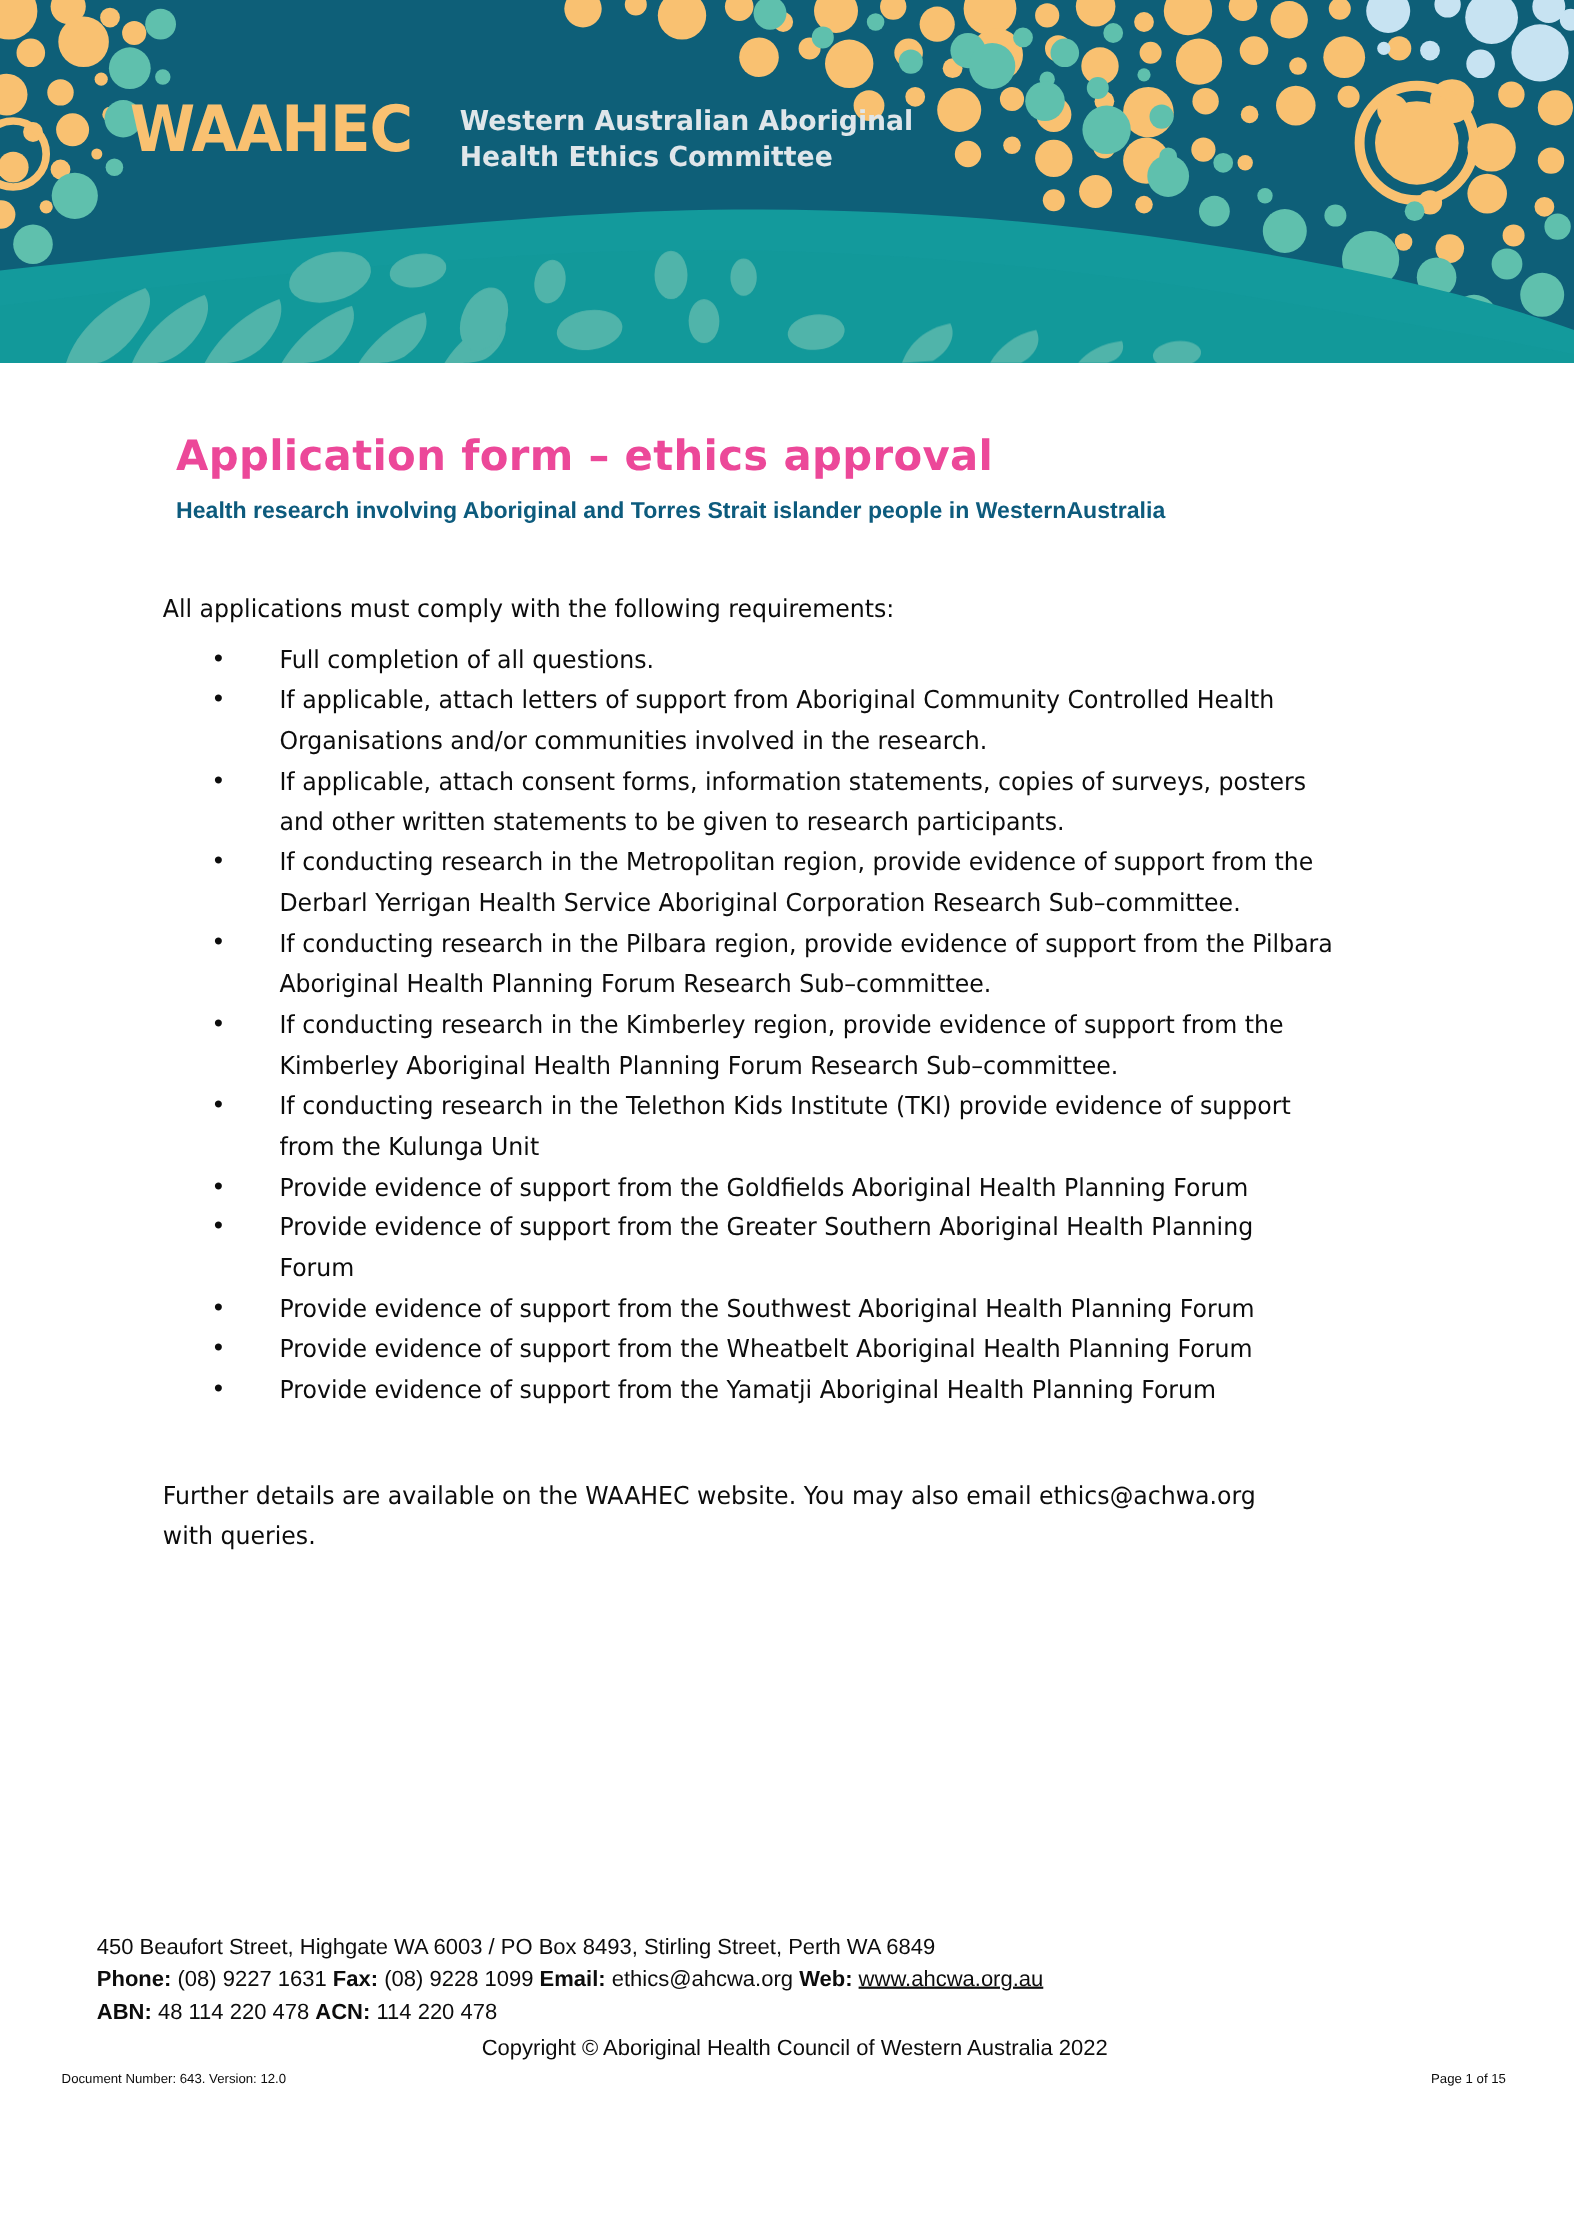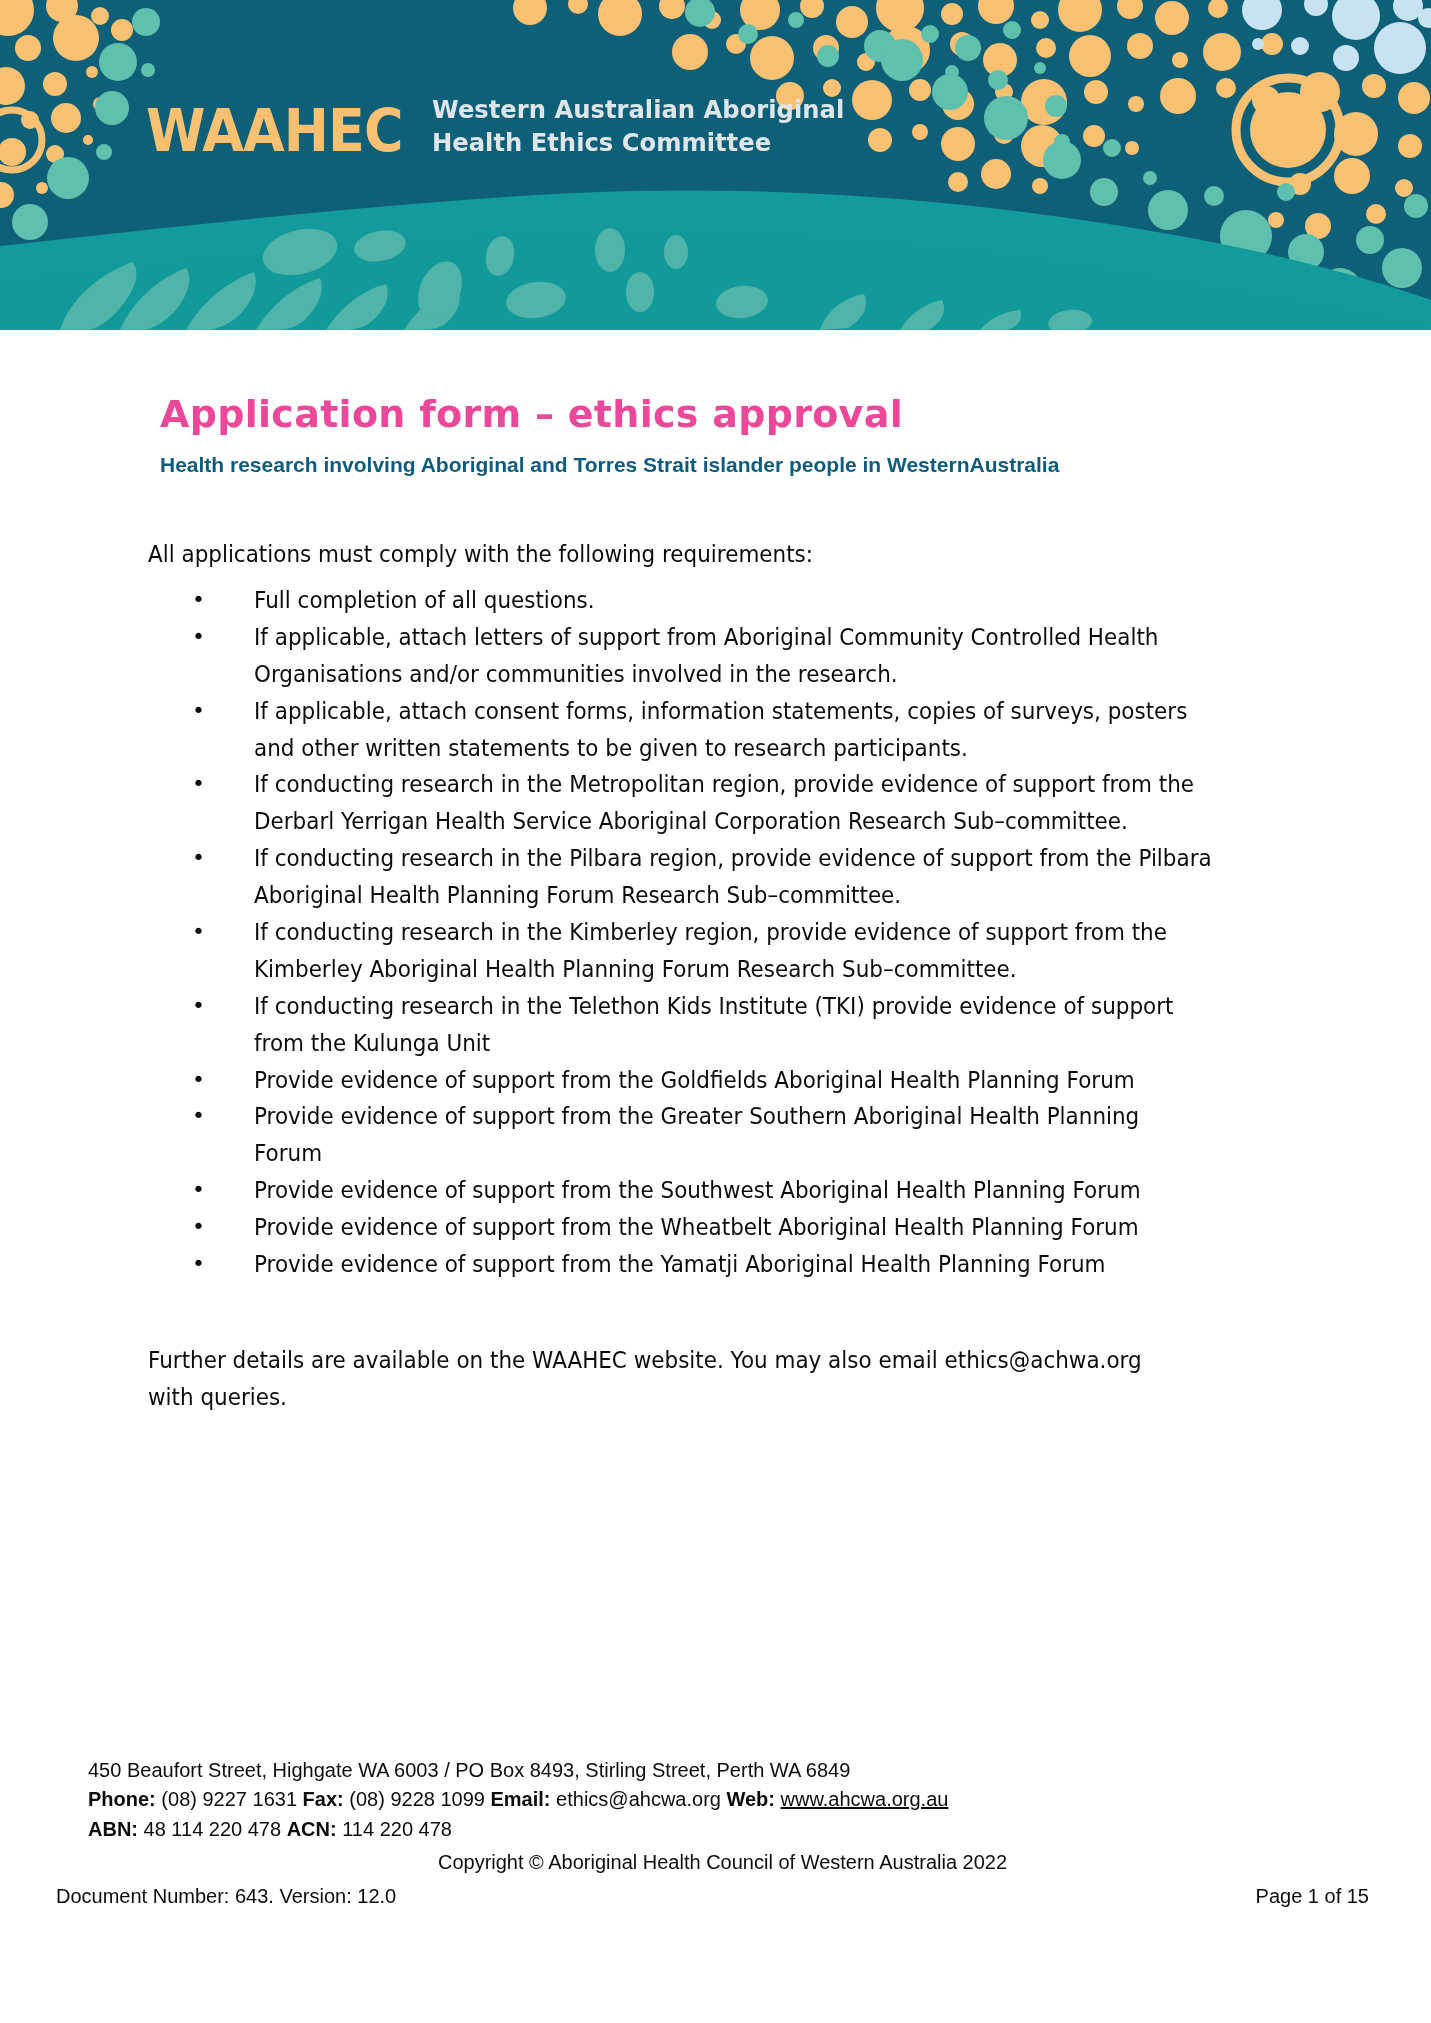--- a/index.html
+++ b/index.html
@@ -28,24 +28,23 @@
     background: #0e5f78;
     overflow: hidden;
   }
   .banner-svg { position:absolute; left:0; top:0; width:1431px; height:330px; display:block; }
 
   .logo-block {
     position: absolute;
     left: 118px;
     top: 88px;
     display: flex;
-    align-items: flex-end;
-    gap: 10px;
+    align-items: flex-start;
+    gap: 24px;
     z-index: 5;
-    margin-left: 28px;
   }
   .logo-acronym {
     font-family: "DejaVu Sans", sans-serif;
     font-weight: 700;
     font-size: 58px;
     letter-spacing: -1px;
     line-height: 1;
     color: #f9c171;
     transform: scaleX(0.93);
     transform-origin: left center;
@@ -192,21 +191,21 @@
   }
   .footer-meta {
     position: absolute;
     left: 0;
     top: 126px;
     width: 1431px;
     display: flex;
     justify-content: space-between;
     padding: 0 62px 0 56px;
     font-family: "Liberation Sans", sans-serif;
-    font-size: 20px;
+    font-size: 12px;
     line-height: 1.4;
     color: #0c0c0c;
   }
 </style>
 </head>
 <body>
 
 <div class="page">
 
   <div class="banner">

